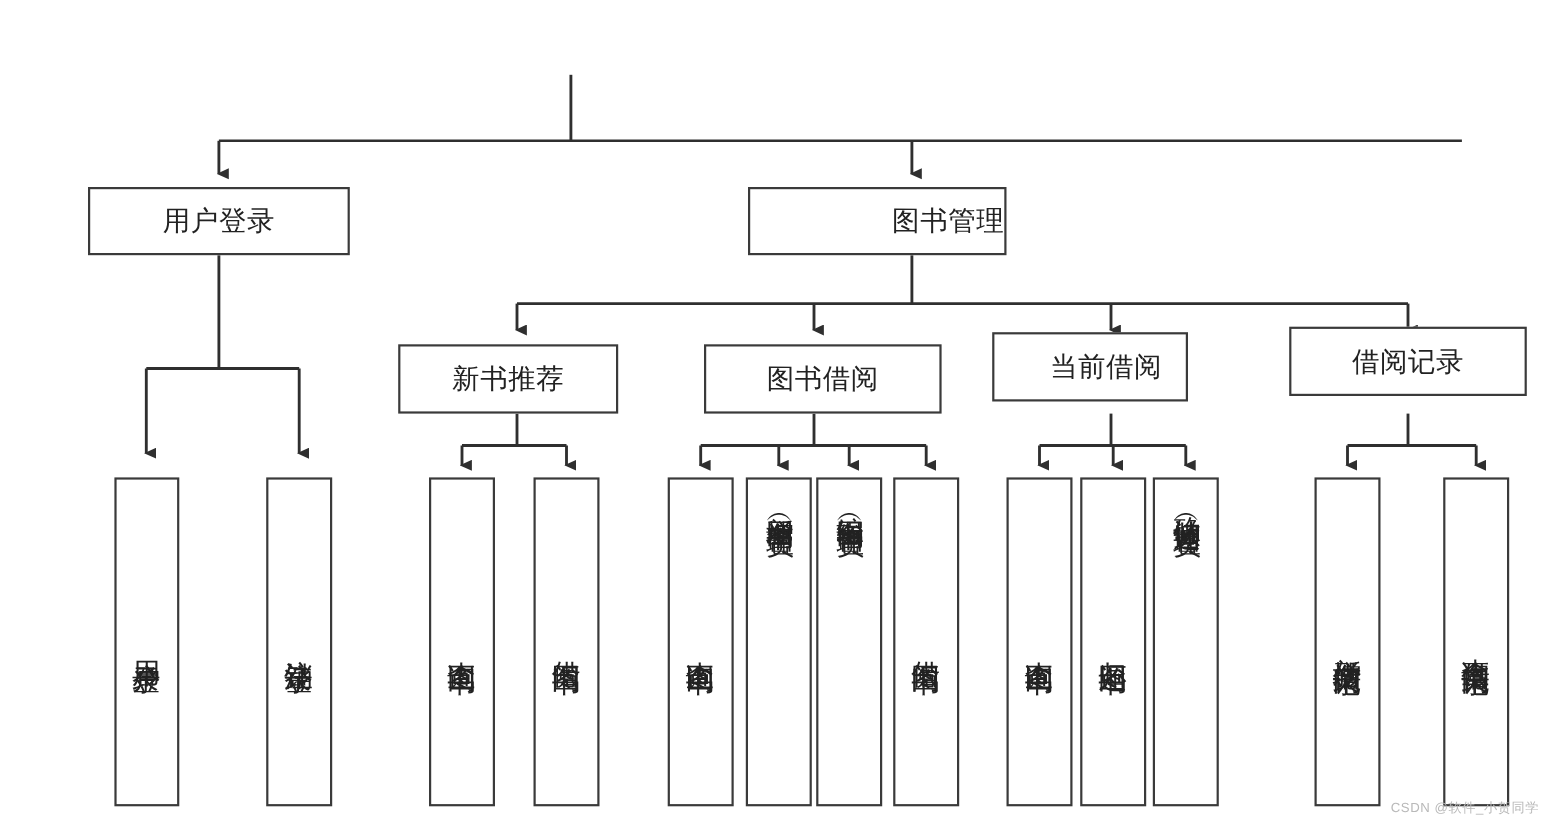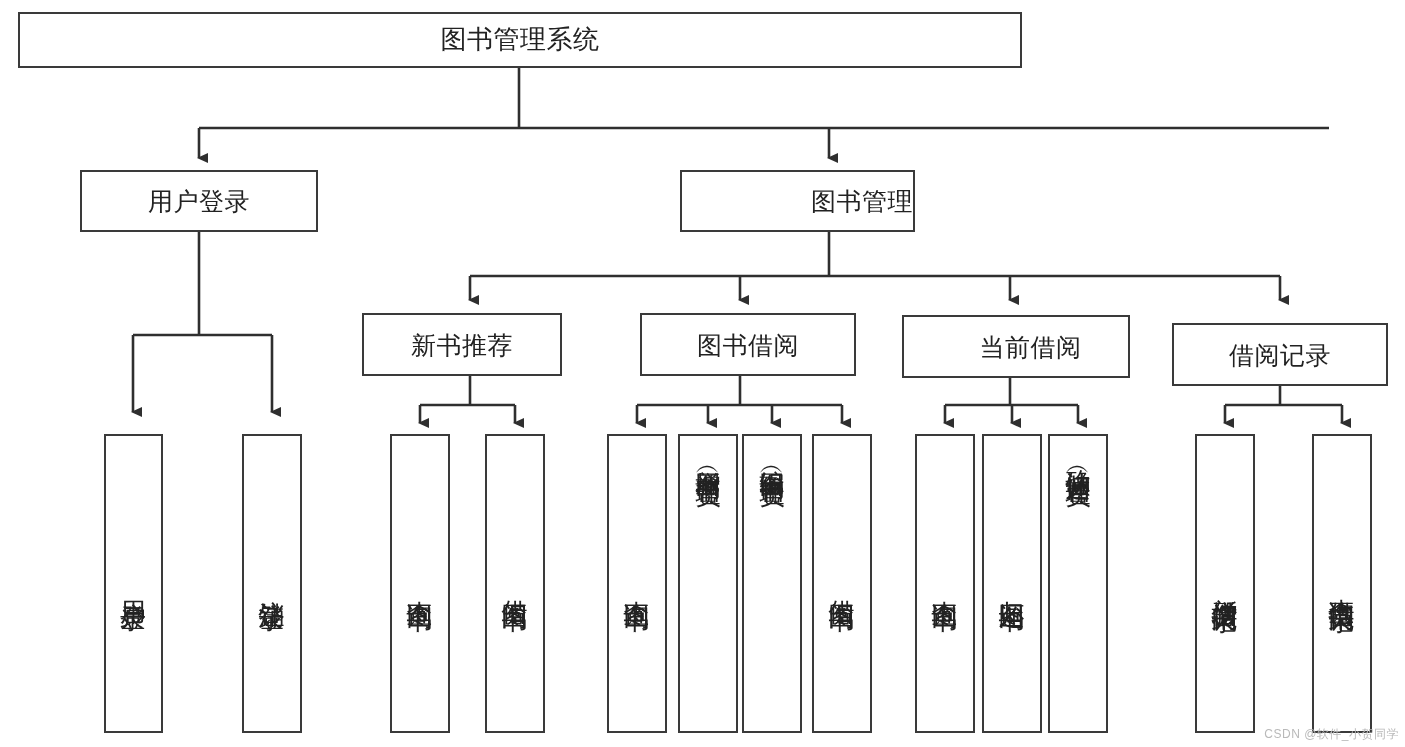--- a/index.html
+++ b/index.html
@@ -123,45 +123,42 @@
       <path d="M1012,405 L1012,423" marker-end="url(#arrow)"></path>
       <path d="M1078,405 L1078,423" marker-end="url(#arrow)"></path>
 
       <path d="M1280,376 L1280,405"></path>
       <path d="M1225,405 L1342,405"></path>
       <path d="M1225,405 L1225,423" marker-end="url(#arrow)"></path>
       <path d="M1342,405 L1342,423" marker-end="url(#arrow)"></path>
     </g>
   </svg>
 
-  <div class="node horiz root" style="left:18px;top:12px;width:1004px;height:56px;">
-    <span class="lbl">图书管理系统</span>
-  </div>
 
   <div class="node horiz" style="left:80px;top:170px;width:238px;height:62px;">
     <span class="lbl">用户登录</span>
   </div>
 
   <div class="node horiz" style="left:680px;top:170px;width:235px;height:62px;justify-content:flex-end;">
     <span class="lbl">图书管理</span>
   </div>
 
   <div class="node horiz" style="left:362px;top:313px;width:200px;height:63px;">
     <span class="lbl">新书推荐</span>
   </div>
 
   <div class="node horiz" style="left:640px;top:313px;width:216px;height:63px;">
     <span class="lbl">图书借阅</span>
   </div>
 
-  <div class="node horiz" style="left:902px;top:315px;width:228px;height:63px;padding-left:29px;">
+  <div class="node horiz" style="left:902px;top:302px;width:178px;height:63px;padding-left:29px;">
     <span class="lbl">当前借阅</span>
   </div>
 
-  <div class="node horiz" style="left:1172px;top:323px;width:216px;height:63px;">
+  <div class="node horiz" style="left:1172px;top:297px;width:216px;height:63px;">
     <span class="lbl">借阅记录</span>
   </div>
 
   <div class="node vert center" style="left:104px;top:434px;width:59px;height:299px;">
     <span class="lbl">用户登录</span>
   </div>
 
   <div class="node vert center" style="left:242px;top:434px;width:60px;height:299px;">
     <span class="lbl">注销登录</span>
   </div>

